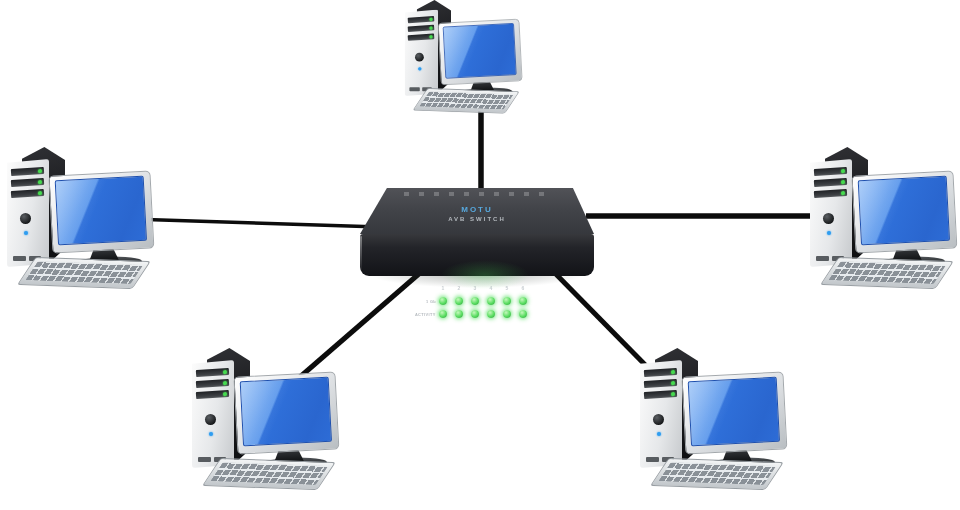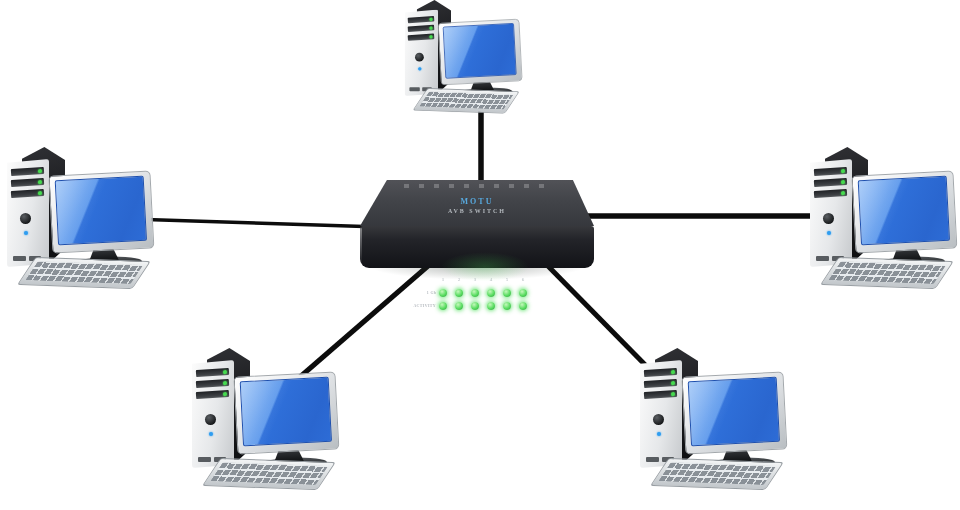--- a/index.html
+++ b/index.html
@@ -6,21 +6,21 @@
   #stage {
     position:relative; width:960px; height:510px; overflow:hidden;
     background:#ffffff; font-family:"Liberation Sans", sans-serif;
   }
 
   
   #cables { position:absolute; inset:0; z-index:1; }
   .cable { stroke: var(--cable, #0c0c0c); }
 
   
-  .switch { position:absolute; left:360px; top:180px; width:234px; height:92px; z-index:2;font-family:Liberation Serif, serif; }
+  .switch { position:absolute; left:360px; top:188px; width:234px; height:92px; z-index:2; }
   .sw-shadow {
     position:absolute; left:-20px; right:-20px; top:72px; height:36px;
     background:radial-gradient(55% 55% at 50% 38%, rgba(55,65,58,.38), rgba(0,0,0,0) 72%);
   }
   .sw-top {
     position:absolute; left:0; top:0; width:234px; height:46px;
     background:linear-gradient(180deg,#515257 0%, #424449 45%, #36383d 100%);
     -webkit-clip-path:polygon(11.5% 0, 91% 0, 100% 100%, 0 100%);
     clip-path:polygon(11.5% 0, 91% 0, 100% 100%, 0 100%);
   }

